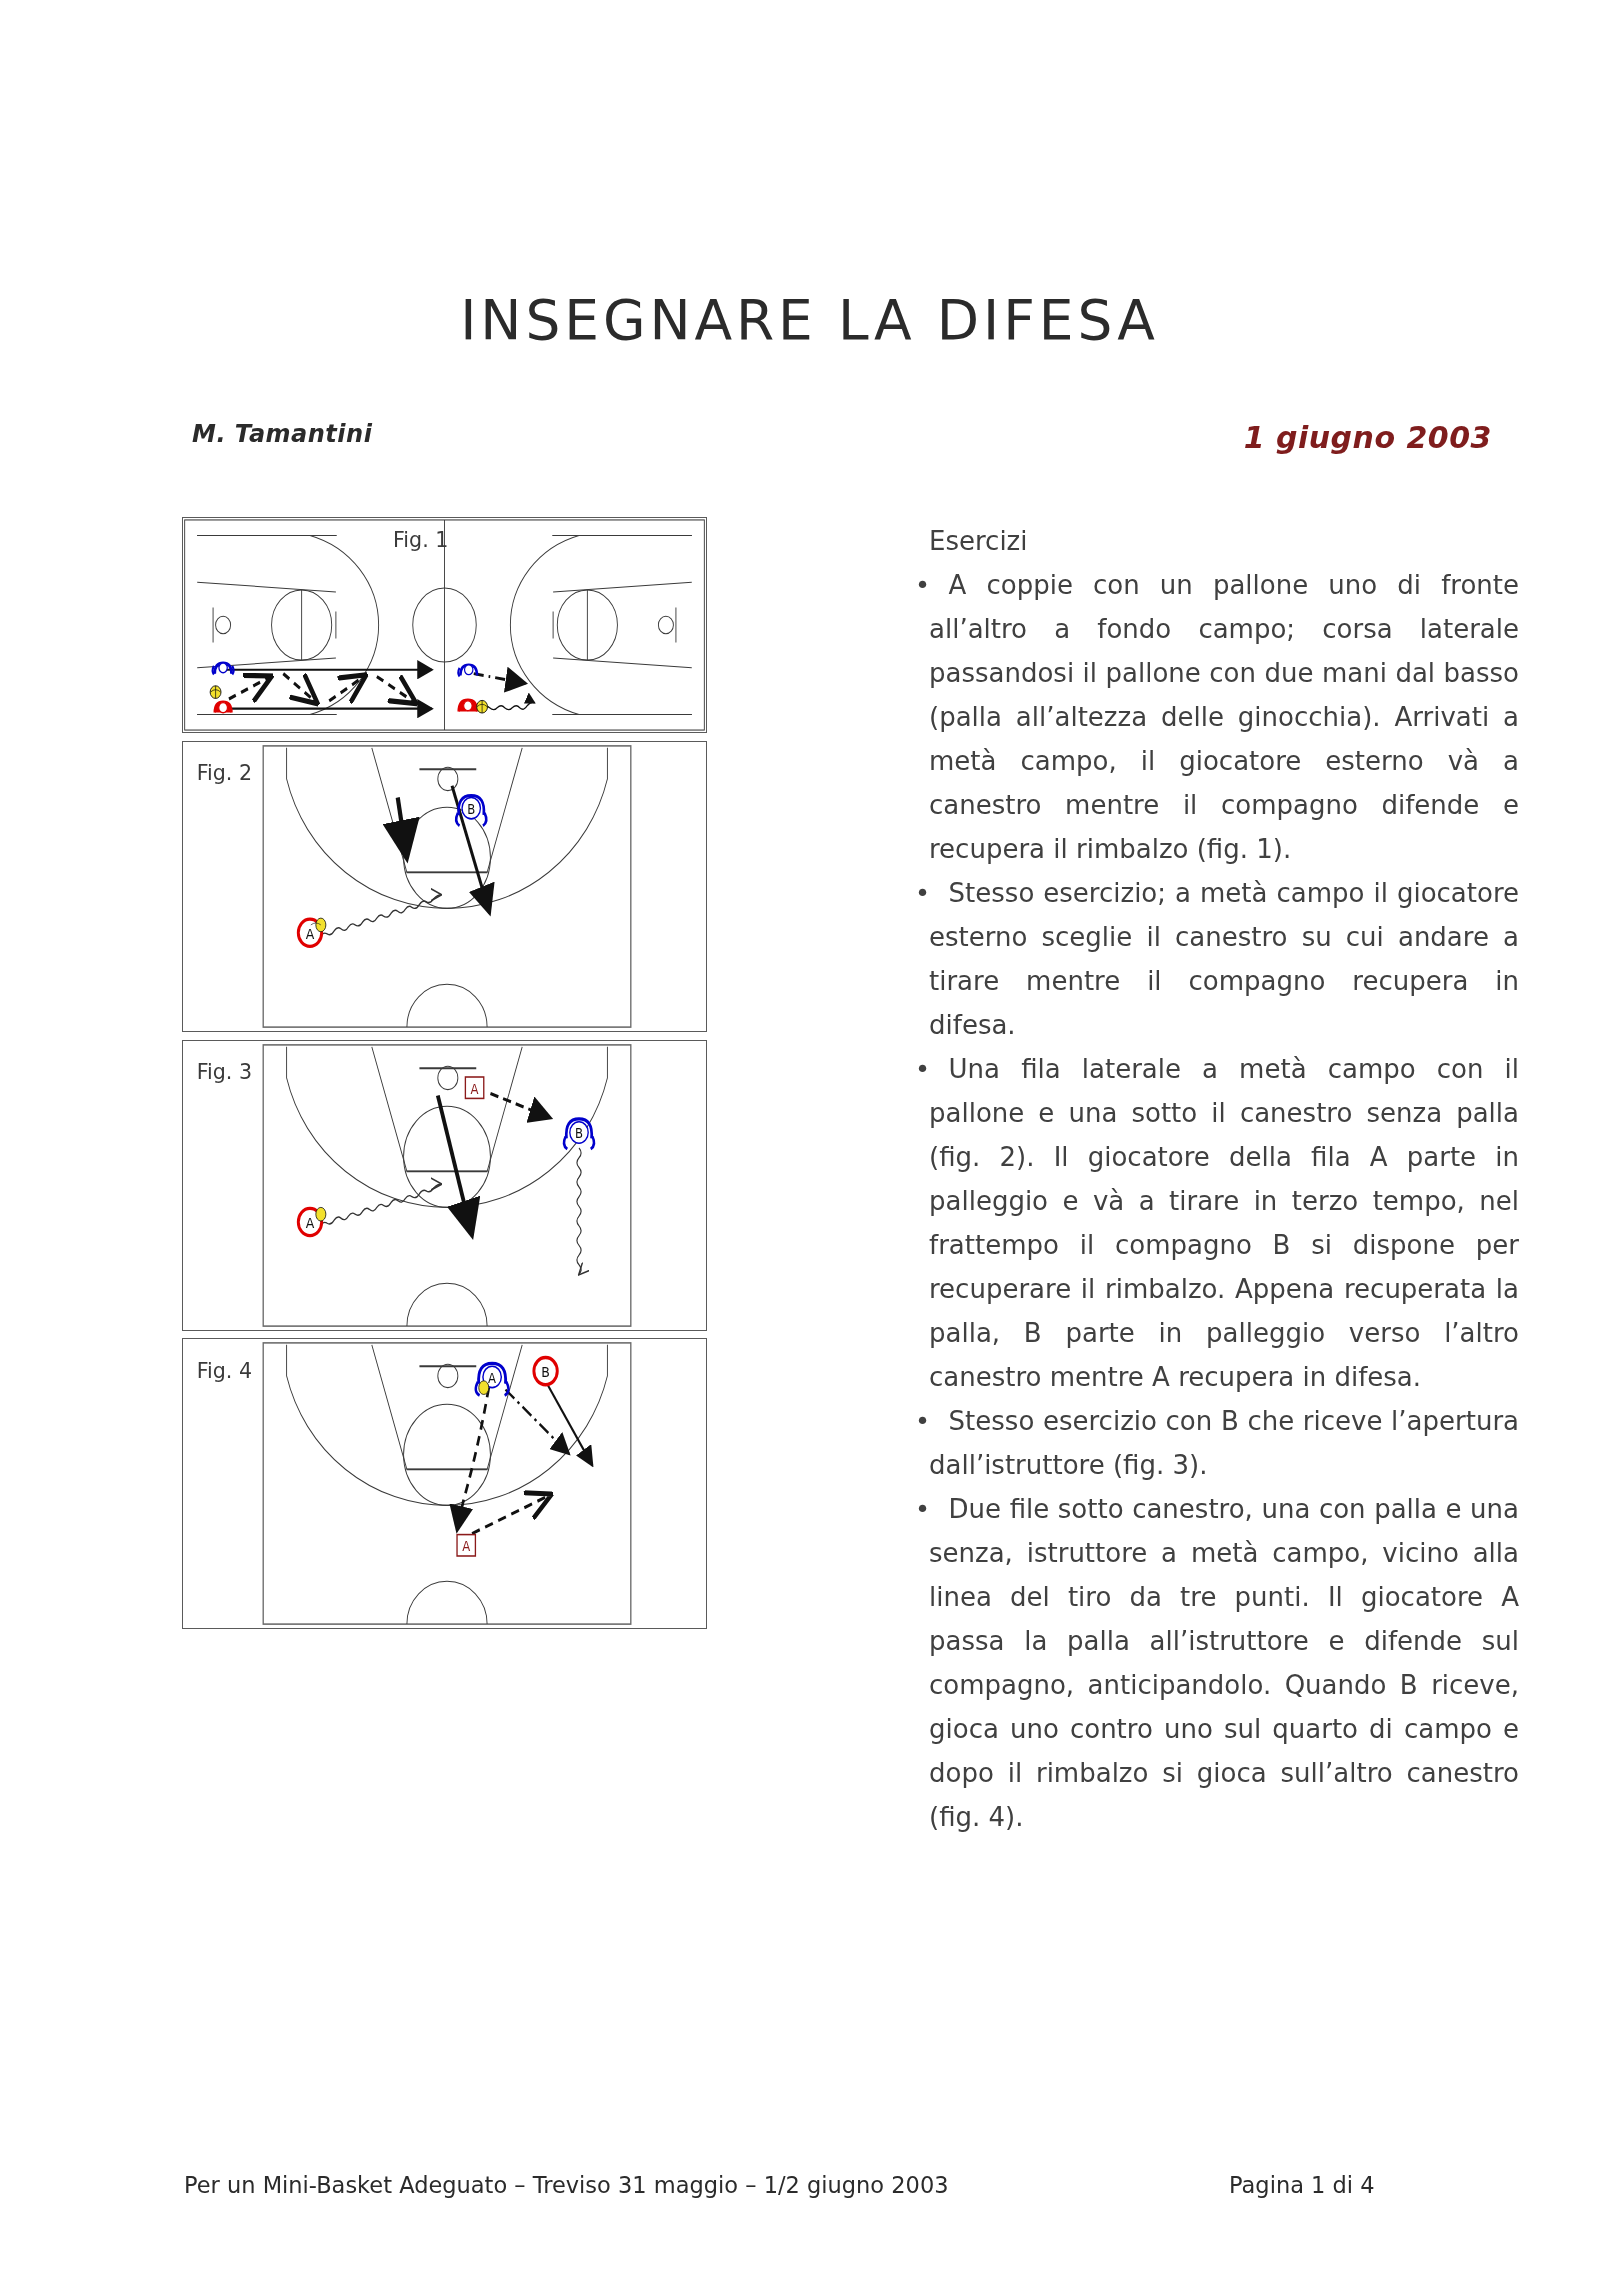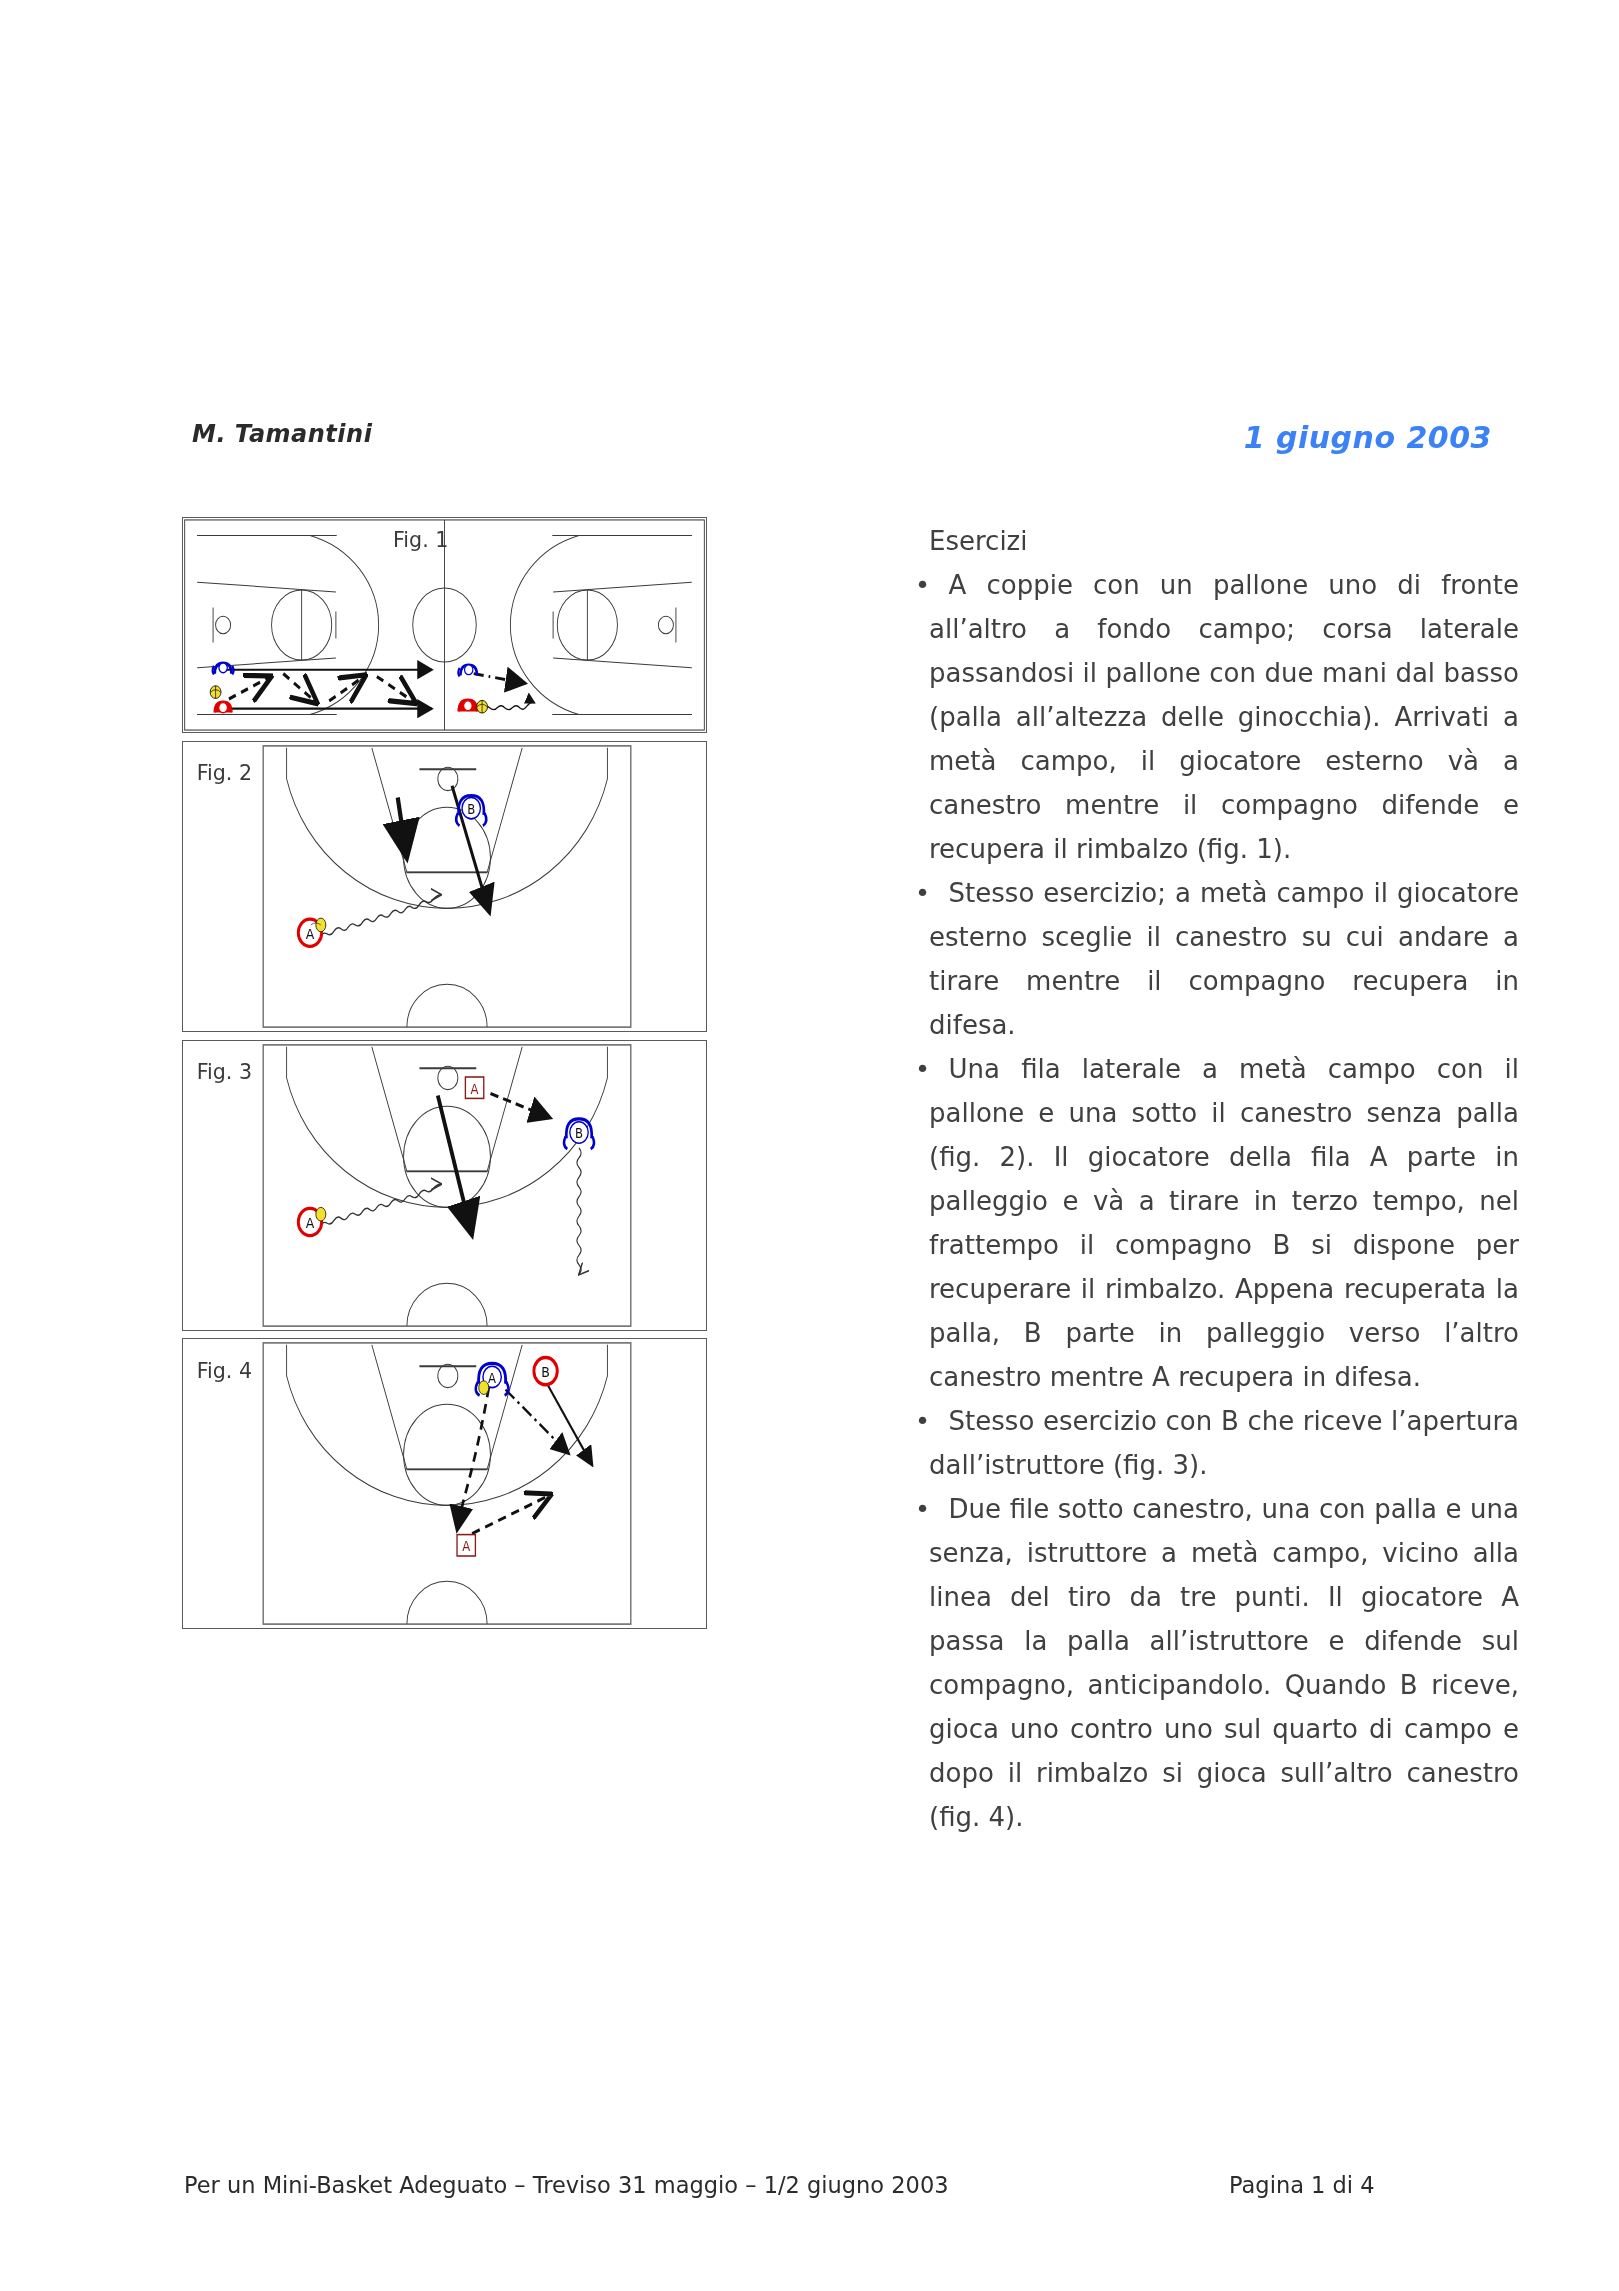--- a/index.html
+++ b/index.html
@@ -42,21 +42,21 @@
     font-family:"DejaVu Sans", sans-serif;
     font-style:italic; font-weight:bold; font-size:24px;
     letter-spacing:0.5px;
     color:#2b2b2b;
   }
   .byline-date {
     position:absolute; right:127px; top:420px;
     font-family:"DejaVu Sans", sans-serif;
     font-style:italic; font-weight:bold; font-size:30px;
     letter-spacing:0.5px;
-    color:#3b82f6;
+    color:#7f1d1d;
   }
 
   
   .figs { position:absolute; left:182px; top:517px; width:525px; }
   .fig {
     position:relative;
     border:1.6px solid #5a5a5a;
     background:#fff;
     box-sizing:border-box;
     margin-bottom:7.8px;
@@ -104,20 +104,21 @@
     position:absolute; left:1229px; top:2172px;
     font-family:"DejaVu Sans", sans-serif;
     font-size:22.5px; color:#2b2b2b;
   }
 </style>
 </head>
 <body>
 
 <div class="page">
 
+  <div class="hdr-main">INSEGNARE LA DIFESA</div>
   <div class="byline">M. Tamantini</div>
   <div class="byline-date">1 giugno 2003</div>
 
   <div class="figs">
 
     <div class="fig" style="height:216px;">
       <svg viewBox="0 0 626 220" preserveAspectRatio="none">
         <g stroke="#3a3a3a" stroke-width="1.1" fill="none">
 
           <rect x="2" y="2" width="622" height="216"></rect>

